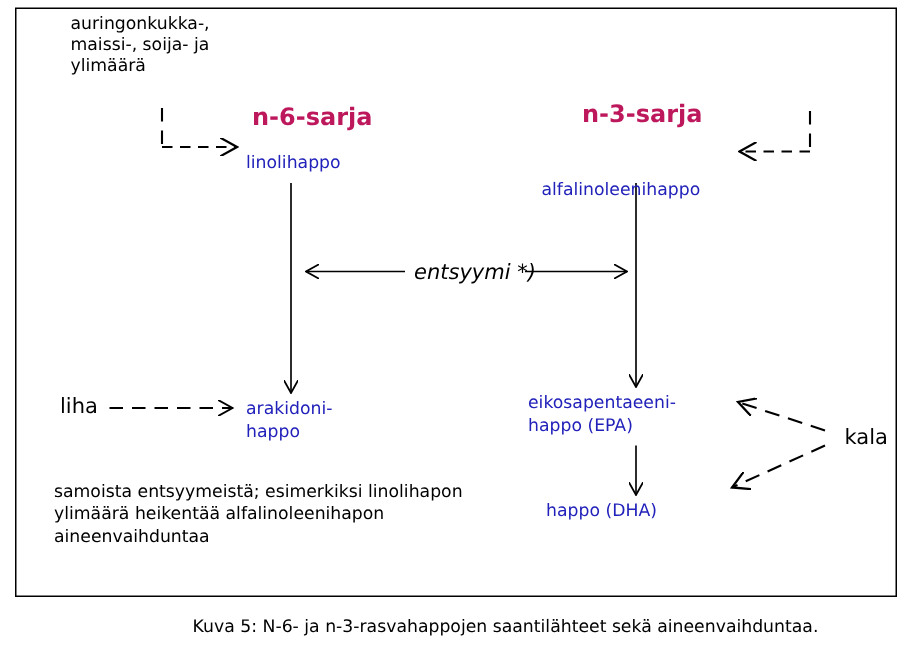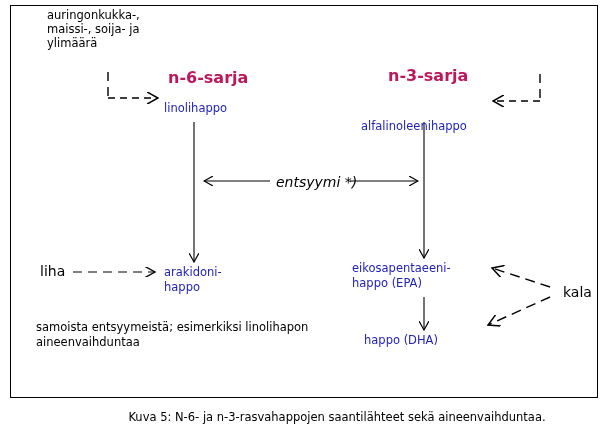--- a/index.html
+++ b/index.html
@@ -155,17 +155,17 @@
   <div class="txt plainlbl" style="left:40px; top:264px;">liha</div>
 
   <div class="txt node" style="left:164px; top:265px;"><div>arakidoni-</div><div>happo</div></div>
 
   <div class="txt node" style="left:352px; top:261px;"><div>eikosapentaeeni-</div><div>happo (EPA)</div></div>
 
   <div class="txt node" style="left:364px; top:333px;"><div>happo (DHA)</div></div>
 
   <div class="txt plainlbl" style="left:563px; top:285px;">kala</div>
 
-  <div class="txt footnote" style="left:19px; top:320px; text-indent:0;"><div style="padding-left: 17px;">samoista entsyymeistä; esimerkiksi linolihapon</div><div style="padding-left: 17px;">aineenvaihduntaa</div></div>
+  <div class="txt footnote" style="left:19px; top:320px; text-indent:0;"><div style="padding-left: 17px;">samoista entsyymeistä; esimerkiksi linolihapon</div><div style="padding-left: 17px;">ylimäärä heikentää alfalinoleenihapon</div><div style="padding-left: 17px;">aineenvaihduntaa</div></div>
 
   <div id="caption">Kuva 5: N-6- ja n-3-rasvahappojen saantilähteet sekä aineenvaihduntaa.</div>
 
 </div>
 
 </body></html>

